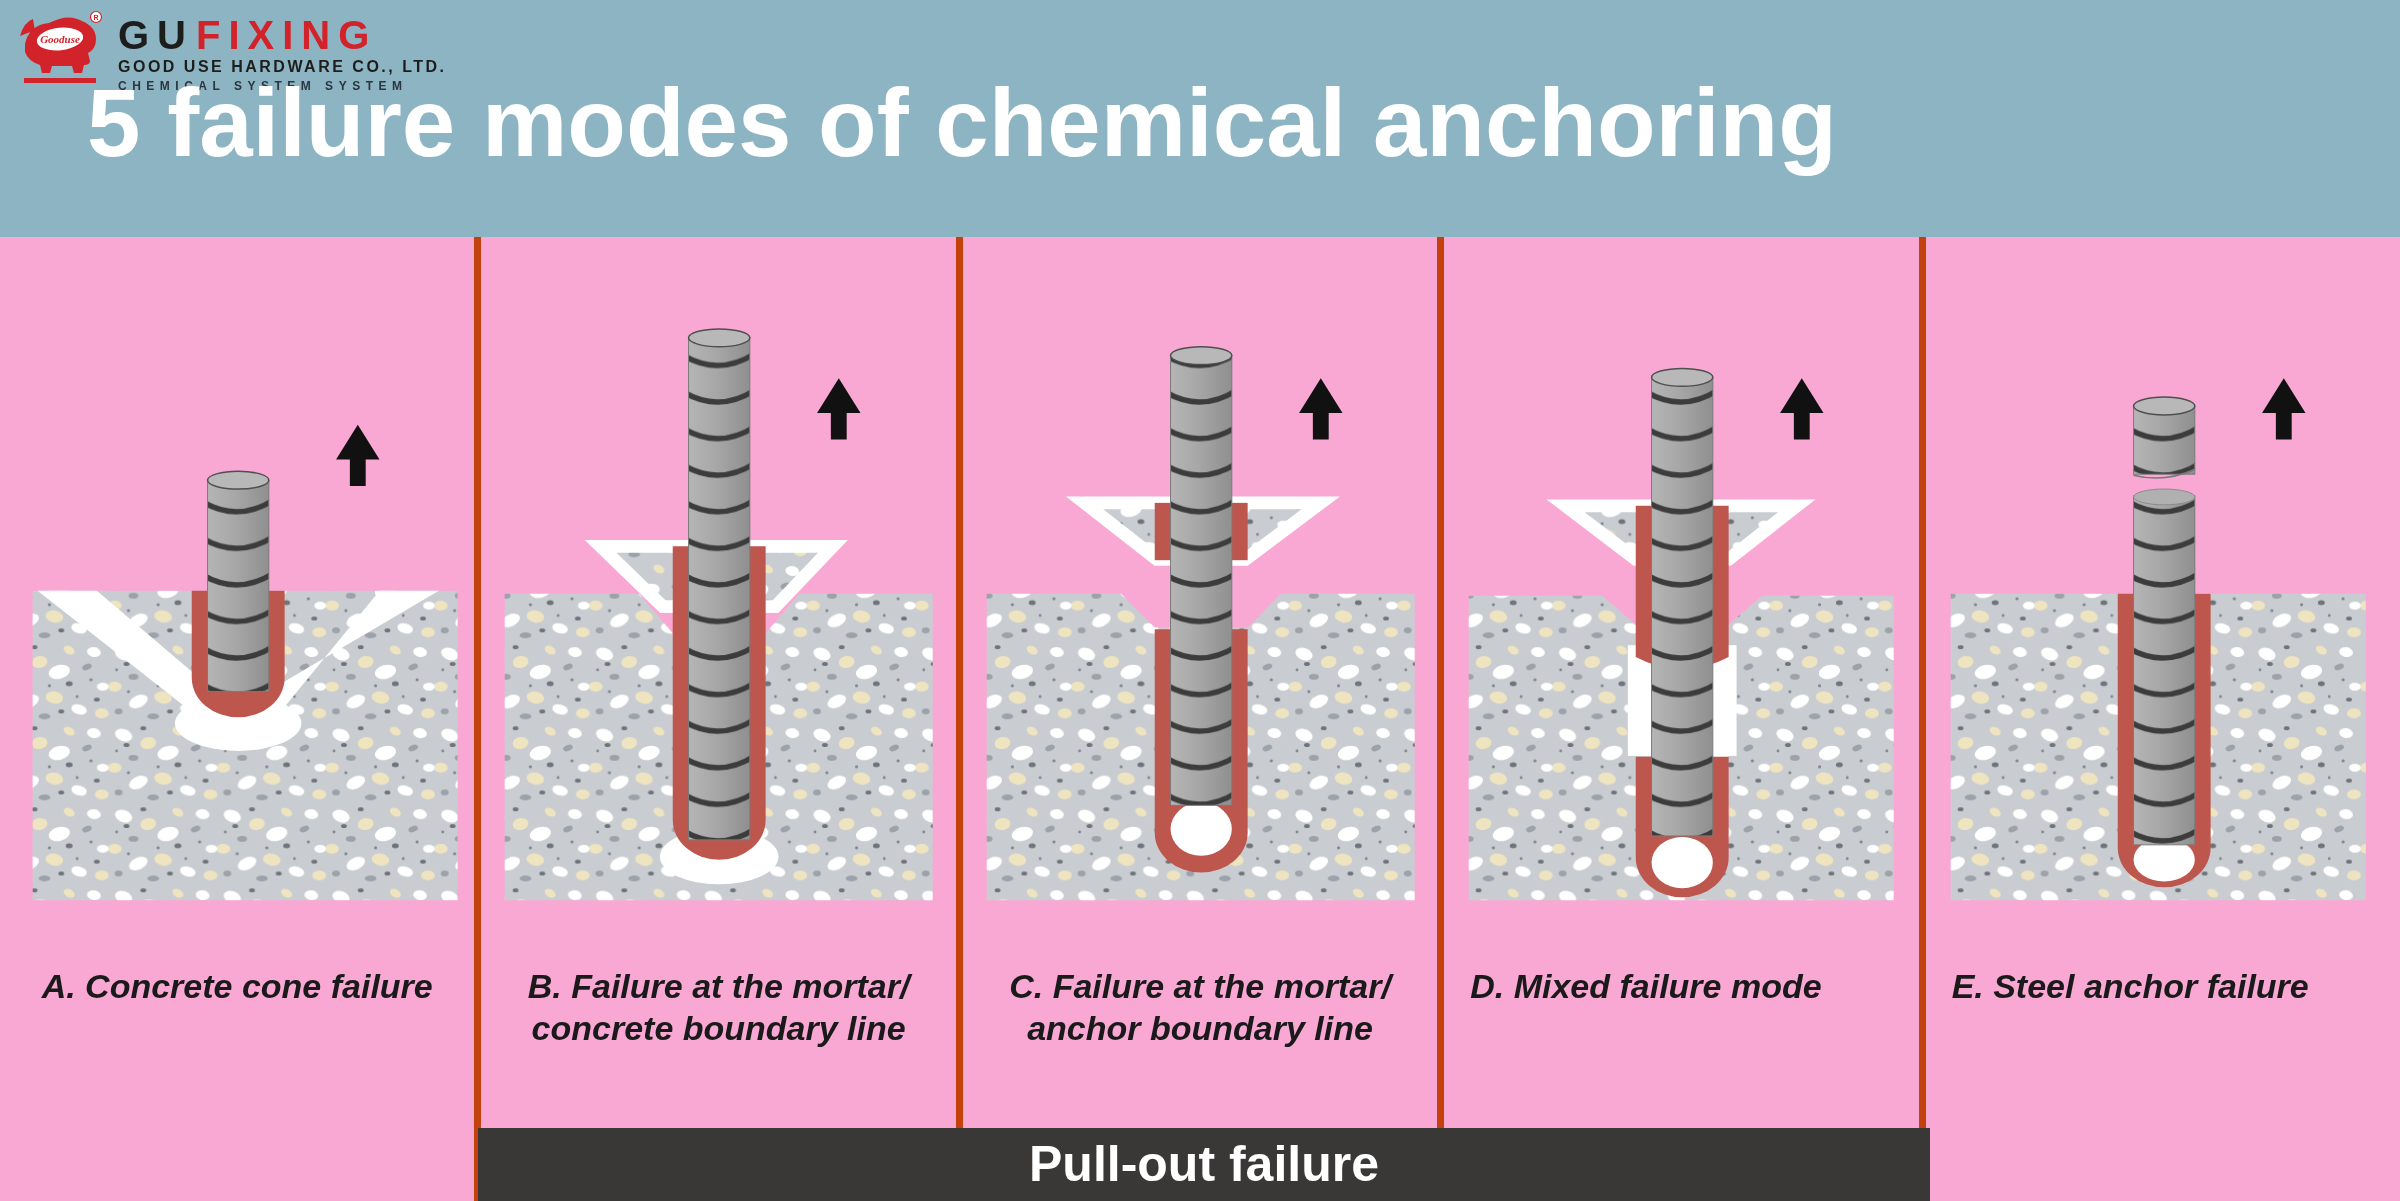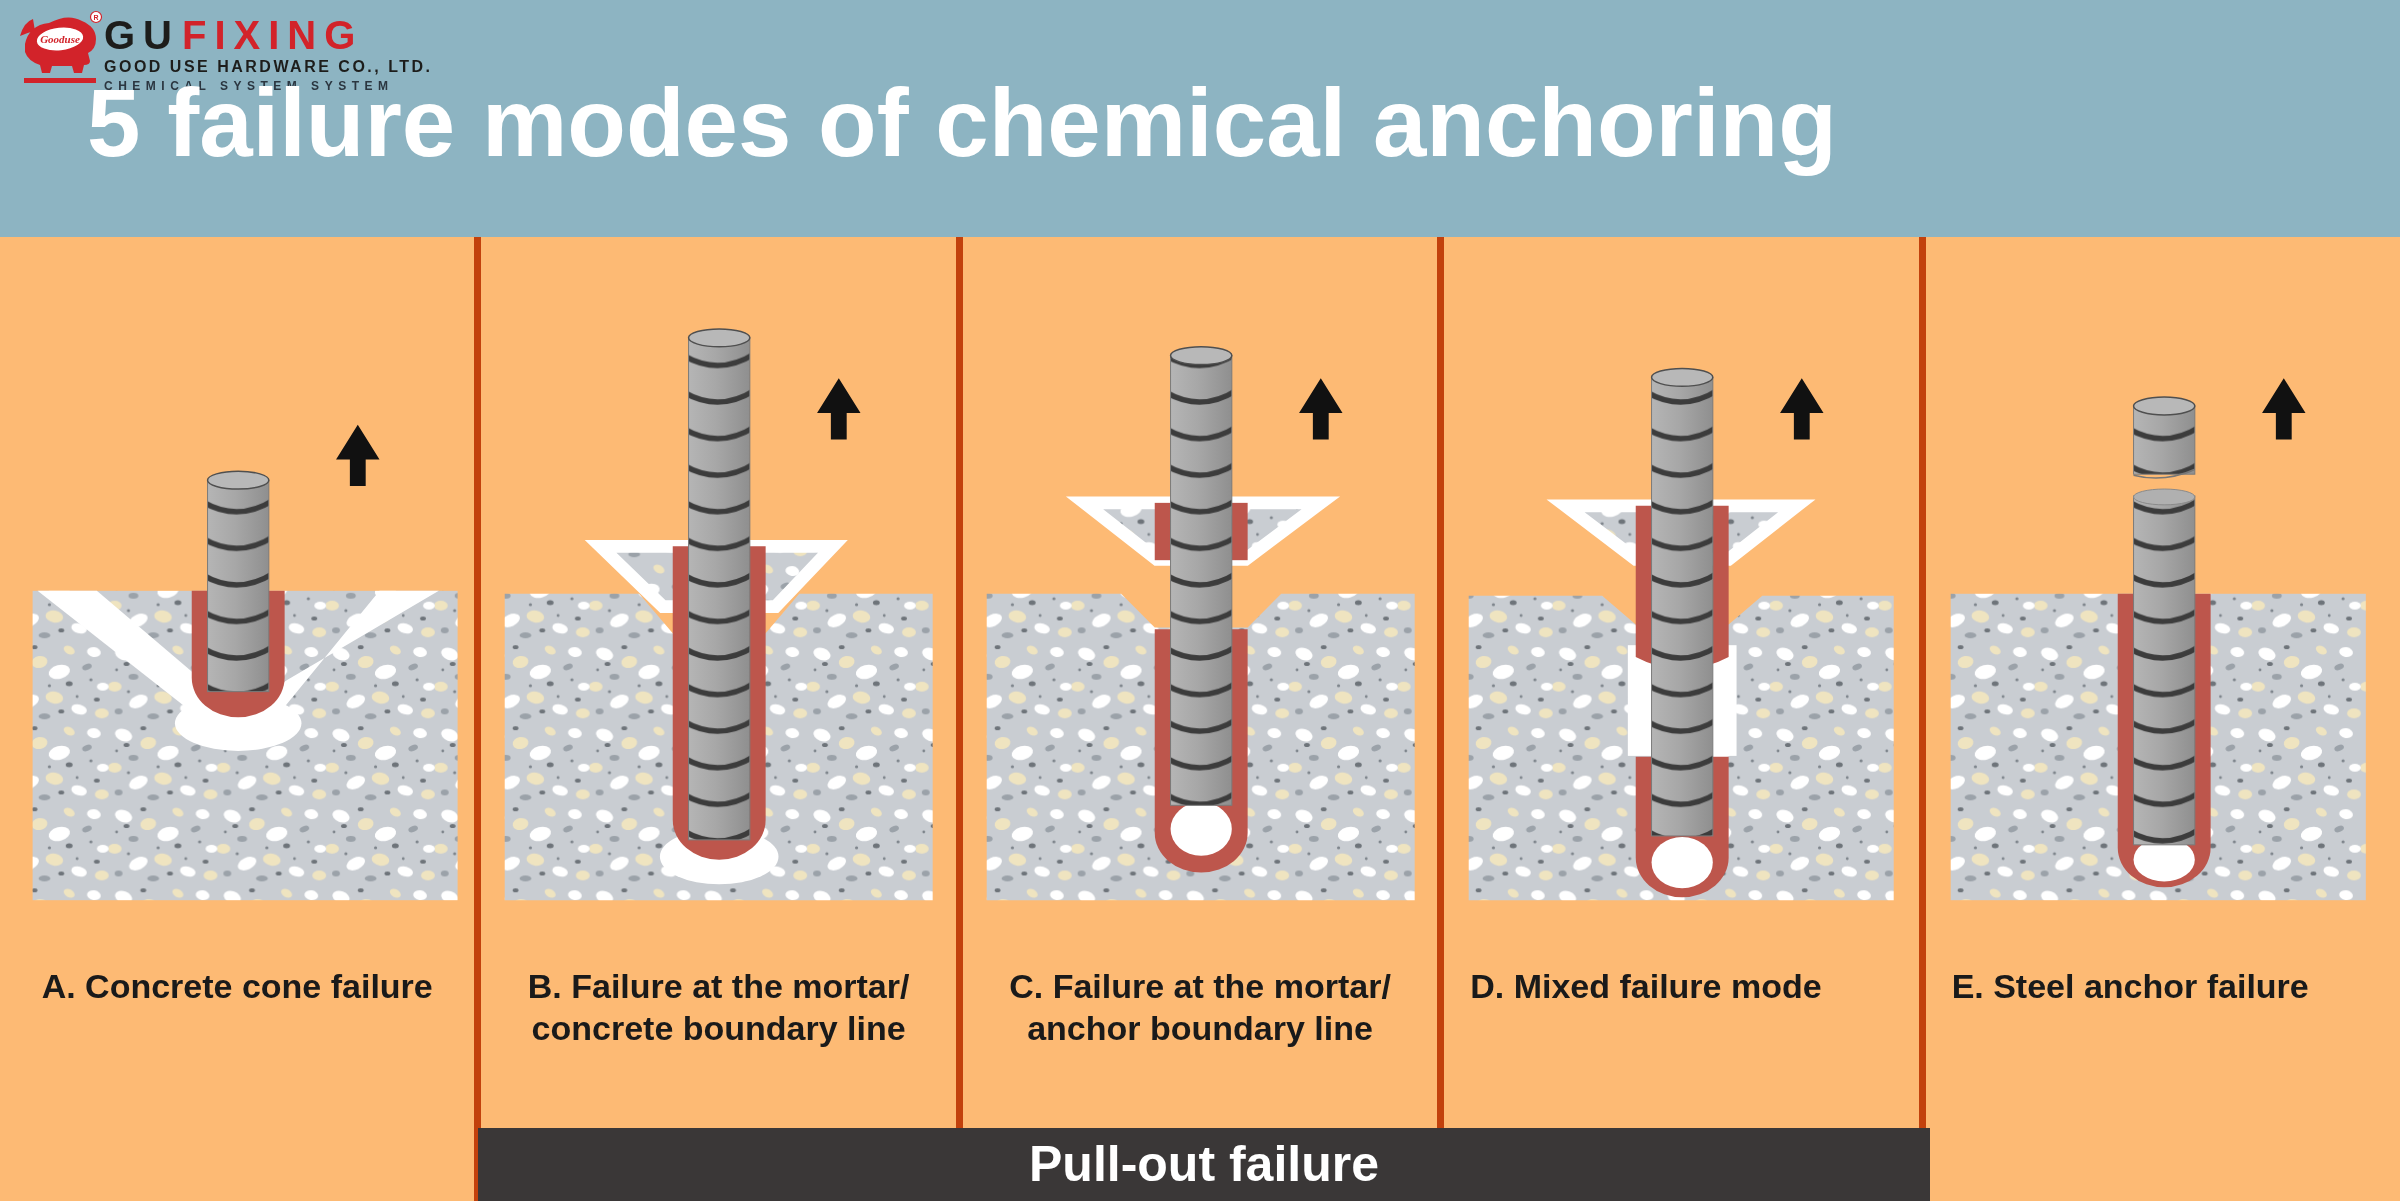--- a/index.html
+++ b/index.html
@@ -10,31 +10,31 @@
     --text-dark:#1a1a1a;
   }
   *{box-sizing:border-box;margin:0;padding:0;}
   body{background:#fff;font-family:"Liberation Sans",sans-serif;}
   .poster{position:relative;width:2400px;height:1201px;background:#fff;overflow:hidden;}
 
   
   .header{position:absolute;left:0;top:0;width:2400px;height:237px;background:var(--header-bg);}
   .title{position:absolute;left:0;top:68px;width:1924px;text-align:center;
          color:#fff;font-size:96px;font-weight:700;letter-spacing:0px;}
-  .logo{position:absolute;left:16px;top:8px;display:flex;align-items:flex-start;gap:0;}
+  .logo{position:absolute;left:16px;top:8px;display:flex;align-items:flex-start;gap:14px;}
   .logo-mark{width:88px;height:80px;}
   .logo-text{display:flex;flex-direction:column;margin-top:6px;}
   .brand{font-size:40px;font-weight:800;letter-spacing:8px;line-height:42px;color:#1d1d1b;white-space:nowrap;}
   .brand .fixing{color:var(--logo-red);margin-left:2px;}
   .company{font-size:16px;font-weight:700;letter-spacing:2.5px;color:#1d1d1b;margin-top:2px;white-space:nowrap;text-align:center;}
   .tagline{font-size:12px;font-weight:700;letter-spacing:5.5px;color:#2b3640;margin-top:3px;white-space:nowrap;}
 
   
   .panels{position:absolute;left:0;top:237px;width:2400px;height:964px;display:flex;}
-  .panel{flex:1 1 0;position:relative;background:#fdba74;}
+  .panel{flex:1 1 0;position:relative;background:#f9a8d4;font-style:italic;}
   .panel + .panel{border-left:7px solid #c2410c;}
   .panel svg.diagram{display:block;width:100%;height:700px;}
   .label{margin-top:28px;padding:0 18px;text-align:center;
          font-size:34px;font-weight:700;line-height:42px;color:var(--text-dark);}
   .label.align-left{text-align:left;padding-left:26px;}
 
   
   .pullout-bar{position:absolute;left:478px;top:1128px;width:1452px;height:73px;
                background:var(--bar-bg);color:#fff;text-align:center;
                font-size:50px;font-weight:700;line-height:73px;z-index:5;}

